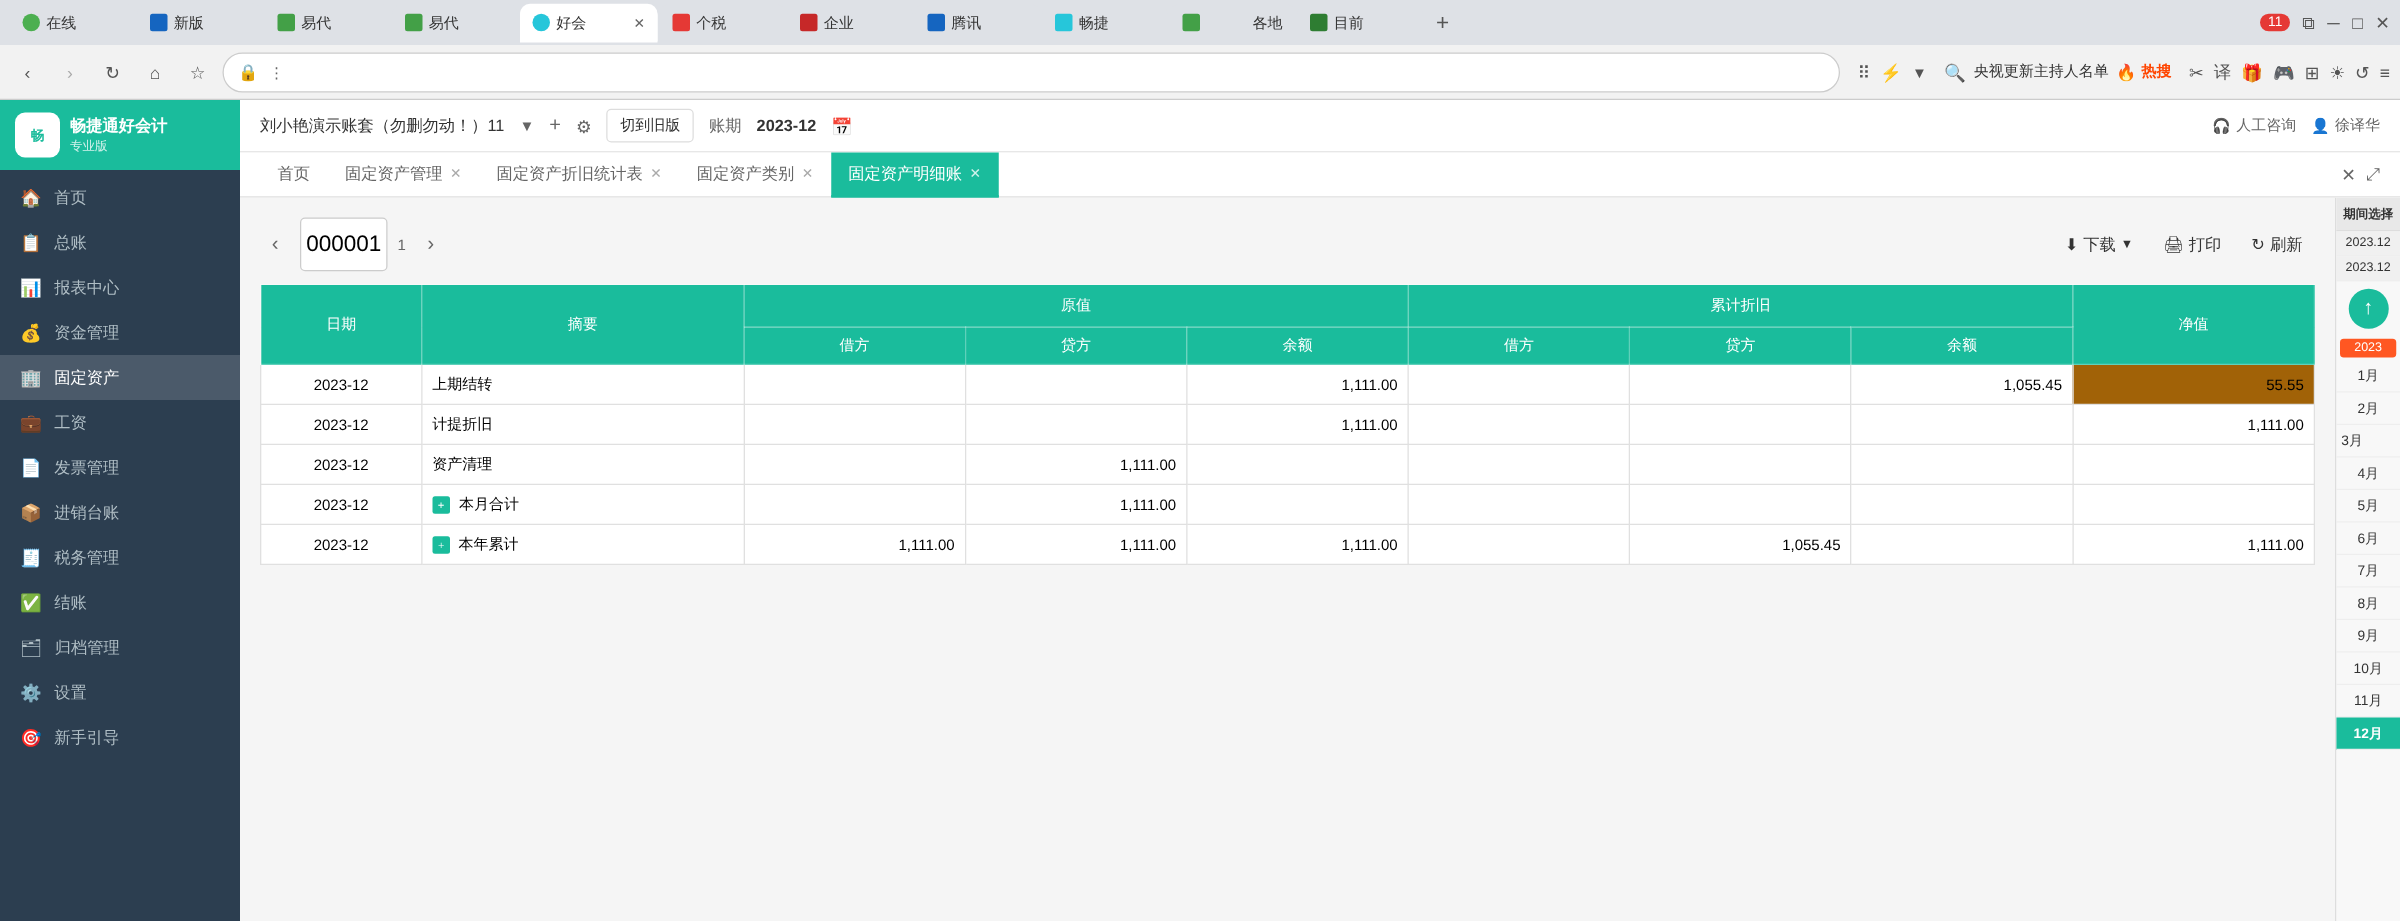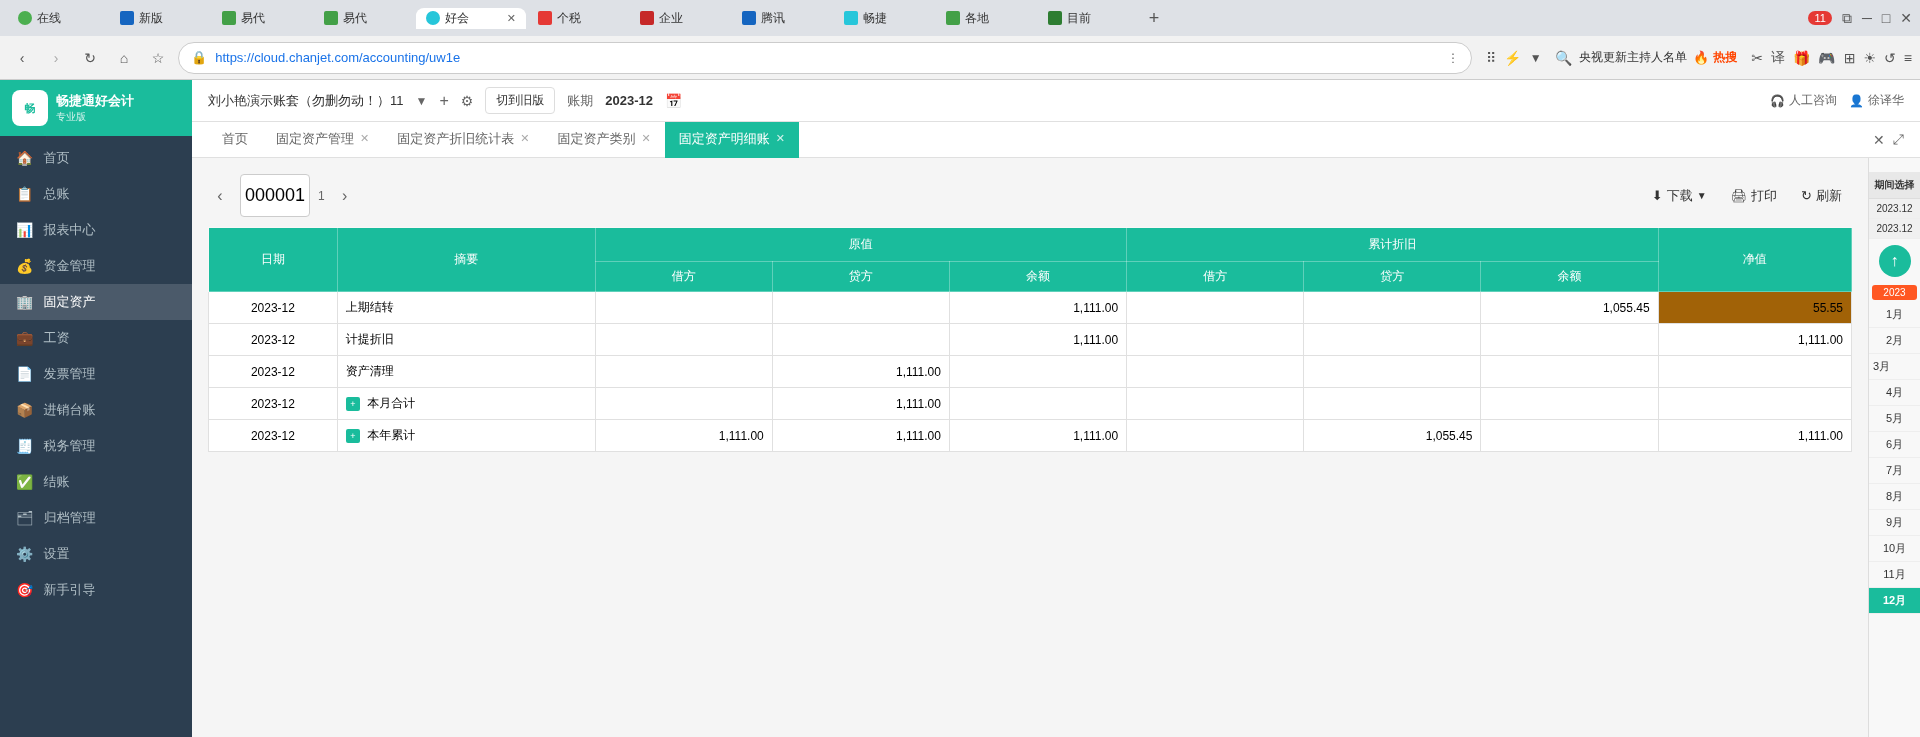--- a/index.html
+++ b/index.html
@@ -21,42 +21,42 @@
       <span>新版</span>
     </div>
     <div style="display:flex;align-items:center;height:30px;padding:0 10px;border-radius:8px 8px 0 0;font-size:12px;background:#dee1e6;color:#333;gap:5px;min-width:100px;cursor:pointer;">
       <span style="width:14px;height:14px;background:#43a047;border-radius:2px;display:inline-block;"></span>
       <span>易代</span>
     </div>
     <div style="display:flex;align-items:center;height:30px;padding:0 10px;border-radius:8px 8px 0 0;font-size:12px;background:#dee1e6;color:#333;gap:5px;min-width:100px;cursor:pointer;">
       <span style="width:14px;height:14px;background:#43a047;border-radius:2px;display:inline-block;"></span>
       <span>易代</span>
     </div>
-    <div style="display:flex;align-items:center;height:20px;padding:0 10px;border-radius:8px 8px 0 0;font-size:12px;background:#fff;color:#333;gap:5px;min-width:110px;cursor:pointer;box-shadow:0 1px 0 #fff;">
+    <div style="display:flex;align-items:center;height:30px;padding:0 10px;border-radius:8px 8px 0 0;font-size:12px;background:#fff;color:#333;gap:5px;min-width:110px;cursor:pointer;box-shadow:0 1px 0 #fff;">
       <span style="width:14px;height:14px;background:#26c6da;border-radius:50%;display:inline-block;"></span>
       <span>好会</span>
       <span style="margin-left:auto;font-size:11px;color:#666;cursor:pointer;">✕</span>
     </div>
     <div style="display:flex;align-items:center;height:30px;padding:0 10px;border-radius:8px 8px 0 0;font-size:12px;background:#dee1e6;color:#333;gap:5px;min-width:100px;cursor:pointer;">
       <span style="width:14px;height:14px;background:#e53935;border-radius:2px;display:inline-block;"></span>
       <span>个税</span>
     </div>
     <div style="display:flex;align-items:center;height:30px;padding:0 10px;border-radius:8px 8px 0 0;font-size:12px;background:#dee1e6;color:#333;gap:5px;min-width:100px;cursor:pointer;">
       <span style="width:14px;height:14px;background:#c62828;border-radius:2px;display:inline-block;"></span>
       <span>企业</span>
     </div>
     <div style="display:flex;align-items:center;height:30px;padding:0 10px;border-radius:8px 8px 0 0;font-size:12px;background:#dee1e6;color:#333;gap:5px;min-width:100px;cursor:pointer;">
       <span style="width:14px;height:14px;background:#1565c0;border-radius:2px;display:inline-block;"></span>
       <span>腾讯</span>
     </div>
     <div style="display:flex;align-items:center;height:30px;padding:0 10px;border-radius:8px 8px 0 0;font-size:12px;background:#dee1e6;color:#333;gap:5px;min-width:100px;cursor:pointer;">
       <span style="width:14px;height:14px;background:#26c6da;border-radius:2px;display:inline-block;"></span>
       <span>畅捷</span>
     </div>
-    <div style="display:flex;align-items:center;height:30px;padding:0 10px;border-radius:8px 8px 0 0;font-size:12px;background:#dee1e6;color:#333;gap:5px;min-width:100px;cursor:pointer;">
+    <div style="display:flex;align-items:center;height:30px;padding:0 10px;border-radius:8px 8px 0 0;font-size:12px;background:#dee1e6;color:#333;gap:21px;min-width:100px;cursor:pointer;justify-content:space-between;">
       <span style="width:14px;height:14px;background:#43a047;border-radius:2px;display:inline-block;"></span>
       <span>各地</span>
     </div>
     <div style="display:flex;align-items:center;height:30px;padding:0 10px;border-radius:8px 8px 0 0;font-size:12px;background:#dee1e6;color:#333;gap:5px;min-width:100px;cursor:pointer;">
       <span style="width:14px;height:14px;background:#2e7d32;border-radius:2px;display:inline-block;"></span>
       <span>目前</span>
     </div>
     <div style="width:28px;height:28px;display:flex;align-items:center;justify-content:center;cursor:pointer;font-size:18px;color:#555;">+</div>
     <div style="margin-left:auto;display:flex;align-items:center;gap:10px;">
       <span style="background:#e53935;color:#fff;border-radius:10px;padding:1px 6px;font-size:11px;">11</span>
@@ -69,21 +69,20 @@
 
   <div style="display:flex;align-items:center;height:44px;background:#f2f2f2;padding:0 8px;gap:6px;border-bottom:1px solid #ccc;">
     <div style="width:28px;height:28px;display:flex;align-items:center;justify-content:center;border-radius:50%;cursor:pointer;color:#555;font-size:14px;">‹</div>
     <div style="width:28px;height:28px;display:flex;align-items:center;justify-content:center;border-radius:50%;cursor:pointer;color:#aaa;font-size:14px;">›</div>
     <div style="width:28px;height:28px;display:flex;align-items:center;justify-content:center;border-radius:50%;cursor:pointer;color:#555;font-size:14px;">↻</div>
     <div style="width:28px;height:28px;display:flex;align-items:center;justify-content:center;border-radius:50%;cursor:pointer;color:#555;font-size:14px;">⌂</div>
     <div style="width:28px;height:28px;display:flex;align-items:center;justify-content:center;border-radius:50%;cursor:pointer;color:#555;font-size:14px;">☆</div>
 
     <div style="flex:1;height:32px;background:#fff;border:1px solid #ccc;border-radius:16px;display:flex;align-items:center;padding:0 12px;gap:8px;">
       <span style="color:#4caf50;font-size:13px;">🔒</span>
-      <span style="color:#1a73e8;font-size:13px;flex:1;">https://cloud.chanjet.com/accounting/uw1e</span>
       <span style="font-size:12px;color:#666;">⋮</span>
     </div>
 
     <div style="display:flex;align-items:center;gap:8px;margin-left:8px;">
       <span style="font-size:14px;color:#555;cursor:pointer;">⠿</span>
       <span style="font-size:14px;color:#ffa000;cursor:pointer;">⚡</span>
       <span style="font-size:12px;color:#555;cursor:pointer;">▼</span>
     </div>
 
     <div style="display:flex;align-items:center;gap:6px;margin-left:8px;">
@@ -321,38 +320,38 @@
               <td style="padding:7px 8px;border:1px solid #e0e0e0;text-align:right;background:#fff;">1,111.00</td>
               <td style="padding:7px 8px;border:1px solid #e0e0e0;text-align:right;background:#fff;"></td>
               <td style="padding:7px 8px;border:1px solid #e0e0e0;text-align:right;background:#fff;"></td>
               <td style="padding:7px 8px;border:1px solid #e0e0e0;text-align:right;background:#fff;"></td>
               <td style="padding:7px 8px;border:1px solid #e0e0e0;text-align:right;background:#fff;"></td>
               <td style="padding:7px 8px;border:1px solid #e0e0e0;text-align:right;background:#fff;"></td>
             </tr>
 
             <tr>
               <td style="padding:7px 8px;border:1px solid #e0e0e0;text-align:center;background:#fff;">2023-12</td>
-              <td style="padding:7px 8px;border:1px solid #e0e0e0;text-align:left;background:#fff;">
+              <td style="padding:7px 8px;border:1px solid #e0e0e0;text-align:left;background:#fff;font-family:Liberation Serif, serif;">
                 <span style="display:inline-block;width:14px;height:14px;background:#1abc9c;border-radius:2px;color:#fff;font-size:9px;text-align:center;line-height:14px;margin-right:4px;">+</span>
                 <span>本年累计</span>
               </td>
               <td style="padding:7px 8px;border:1px solid #e0e0e0;text-align:right;background:#fff;">1,111.00</td>
               <td style="padding:7px 8px;border:1px solid #e0e0e0;text-align:right;background:#fff;">1,111.00</td>
               <td style="padding:7px 8px;border:1px solid #e0e0e0;text-align:right;background:#fff;">1,111.00</td>
               <td style="padding:7px 8px;border:1px solid #e0e0e0;text-align:right;background:#fff;"></td>
               <td style="padding:7px 8px;border:1px solid #e0e0e0;text-align:right;background:#fff;">1,055.45</td>
               <td style="padding:7px 8px;border:1px solid #e0e0e0;text-align:right;background:#fff;"></td>
               <td style="padding:7px 8px;border:1px solid #e0e0e0;text-align:right;background:#fff;">1,111.00</td>
             </tr>
           </tbody>
         </table>
       </div>
 
       <div style="width:52px;background:#f8f8f8;border-left:1px solid #ddd;display:flex;flex-direction:column;align-items:center;overflow-y:auto;">
-        <div style="font-size:10px;color:#333;padding:6px 2px;text-align:center;background:#e8e8e8;width:100%;border-bottom:1px solid #ddd;font-weight:bold;margin-top:14px;">期间选择</div>
+        <div style="font-size:10px;color:#333;padding:6px 2px;text-align:center;background:#e8e8e8;width:100%;border-bottom:1px solid #ddd;font-weight:bold;">期间选择</div>
         <div style="font-size:10px;color:#333;padding:4px 2px;text-align:center;background:#f0f0f0;width:100%;border-bottom:1px solid #eee;">2023.12</div>
         <div style="font-size:10px;color:#333;padding:4px 2px;text-align:center;background:#f0f0f0;width:100%;border-bottom:1px solid #eee;">2023.12</div>
 
         <div style="width:32px;height:32px;background:#1abc9c;border-radius:50%;display:flex;align-items:center;justify-content:center;cursor:pointer;color:#fff;font-size:16px;margin:6px;">↑</div>
 
         <div style="background:#ff5722;color:#fff;font-size:10px;padding:2px 4px;border-radius:3px;margin:2px;width:90%;text-align:center;">2023</div>
 
         <div style="width:100%;padding:5px 4px;text-align:center;font-size:11px;color:#333;cursor:pointer;border-bottom:1px solid #eee;">1月</div>
         <div style="width:100%;padding:5px 4px;text-align:center;font-size:11px;color:#333;cursor:pointer;border-bottom:1px solid #eee;">2月</div>
         <div style="width:100%;padding:5px 4px;text-align:left;font-size:11px;color:#333;cursor:pointer;border-bottom:1px solid #eee;">3月</div>

